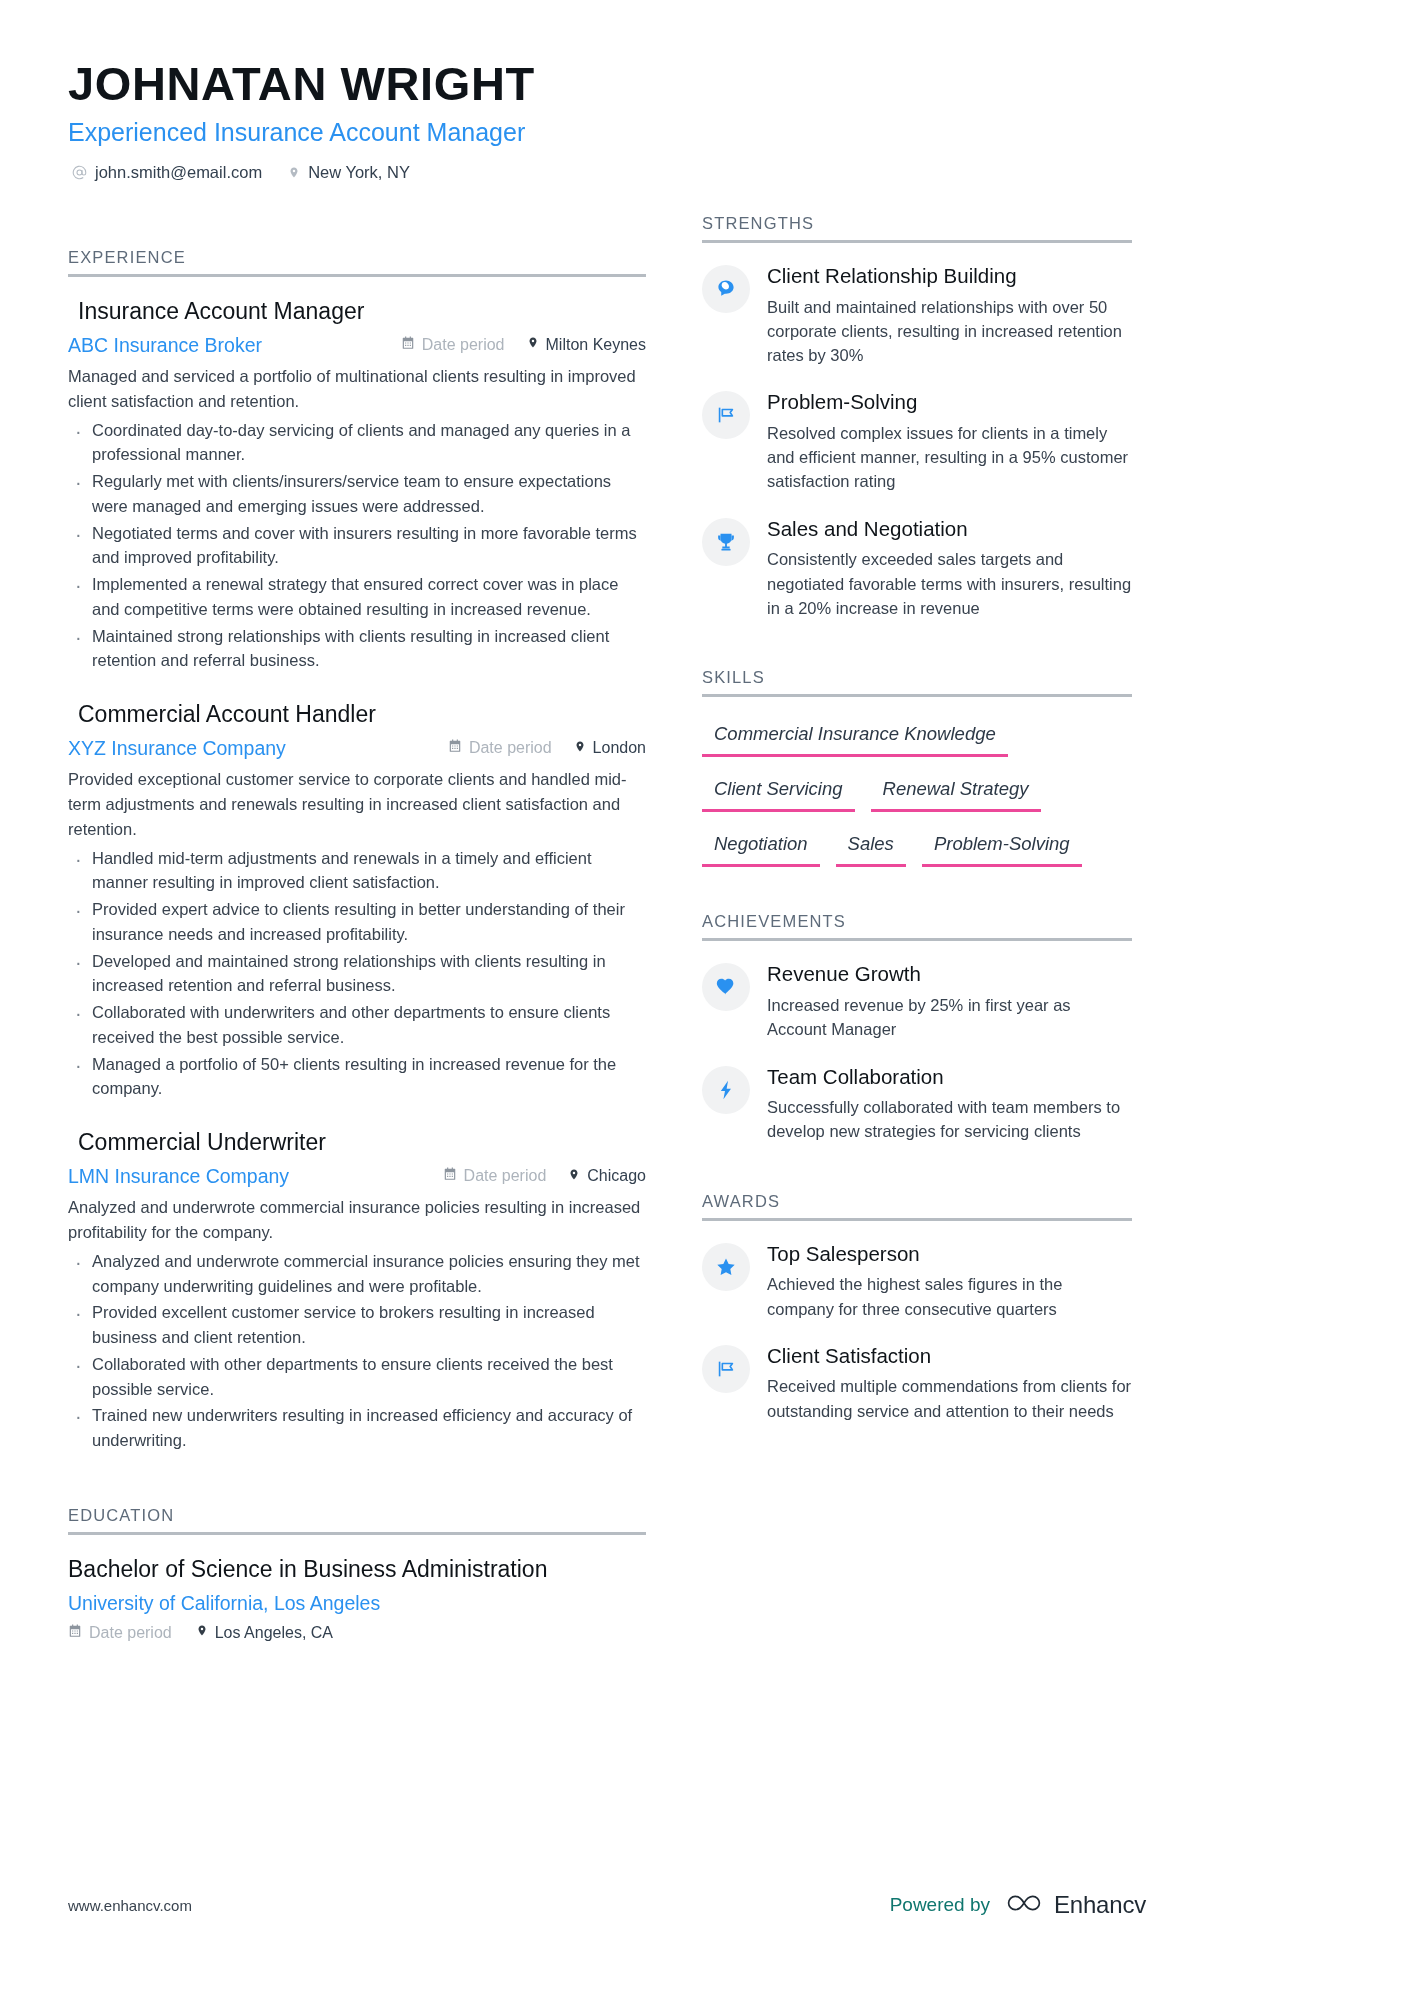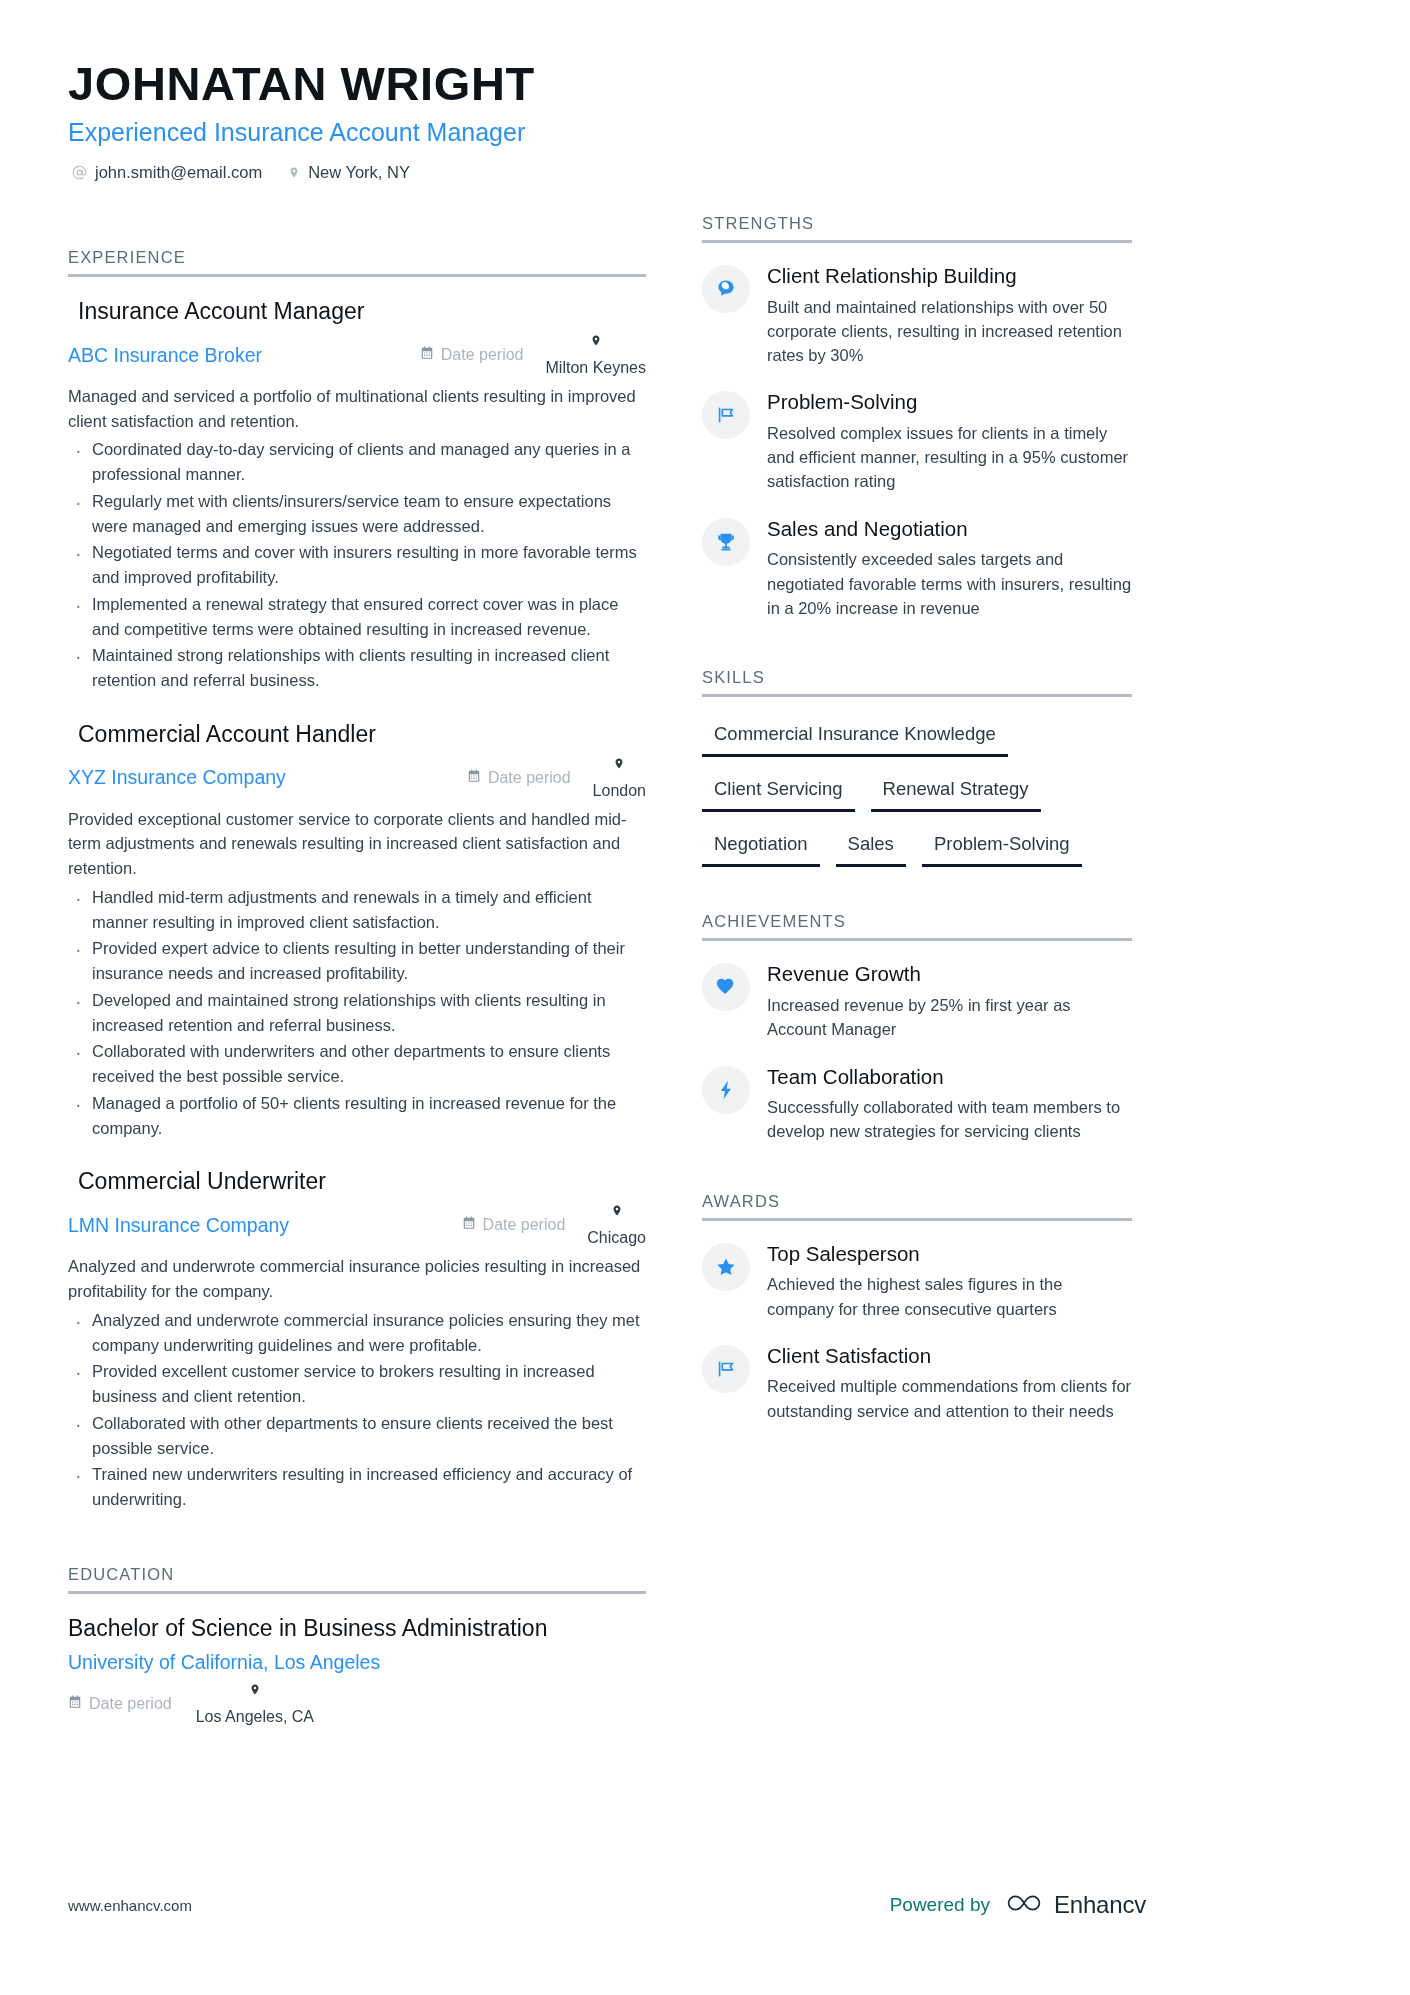--- a/index.html
+++ b/index.html
@@ -96,21 +96,21 @@
   .job-company { font-size: 19.5px; color: #2a91f0; line-height: 1.25; }
   .job-right { display: flex; align-items: center; gap: 22px; }
   .meta-chip {
     display: flex;
     align-items: center;
     gap: 7px;
     font-size: 16px;
   }
   .meta-date { color: #adb4bc; }
   .meta-date .ic { color: #8d959e; }
-  .meta-loc { color: #33404f; flex-direction: column; }
+  .meta-loc { color: #33404f; }
   .meta-loc .ic { color: #333d47; }
   .job-desc {
     font-size: 16.5px;
     line-height: 1.5;
     color: #39434f;
     margin-bottom: 4px;
   }
   ul.bullets { list-style: none; margin-top: 2px; }
   ul.bullets li {
     position: relative;
@@ -159,24 +159,25 @@
     line-height: 1.47;
     color: #39434f;
   }
 
   
   .skills-wrap { display: flex; flex-wrap: wrap; gap: 0 16px; }
   .skill {
     font-size: 18.5px;
     color: #2c3846;
     padding: 5px 12px 9px 12px;
-    border-bottom: 3px solid #0f172a;
+    border-bottom: 3px solid #ec4899;
     margin-bottom: 15px;
     line-height: 1.25;
     white-space: nowrap;
+    font-style: italic;
   }
 
   
   .footer {
     position: absolute;
     left: 68px; right: 68px;
     bottom: 76px;
     display: flex;
     align-items: center;
     justify-content: space-between;

